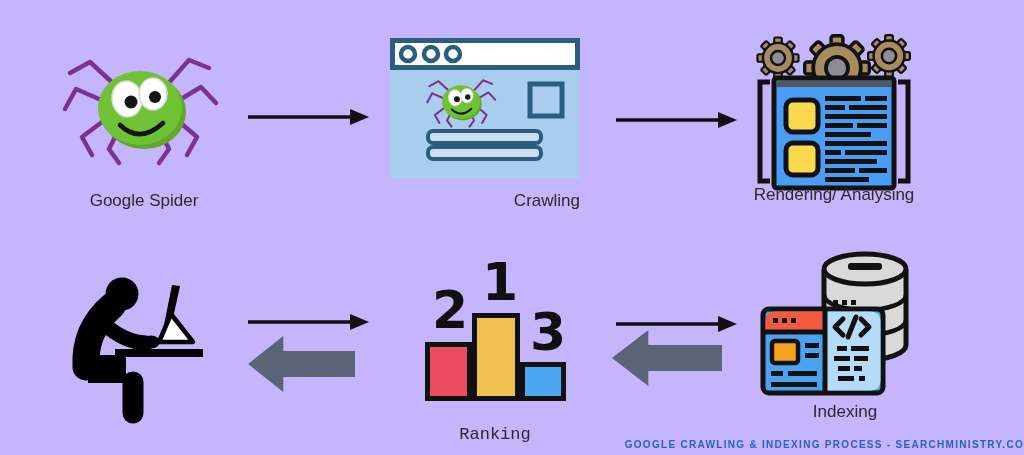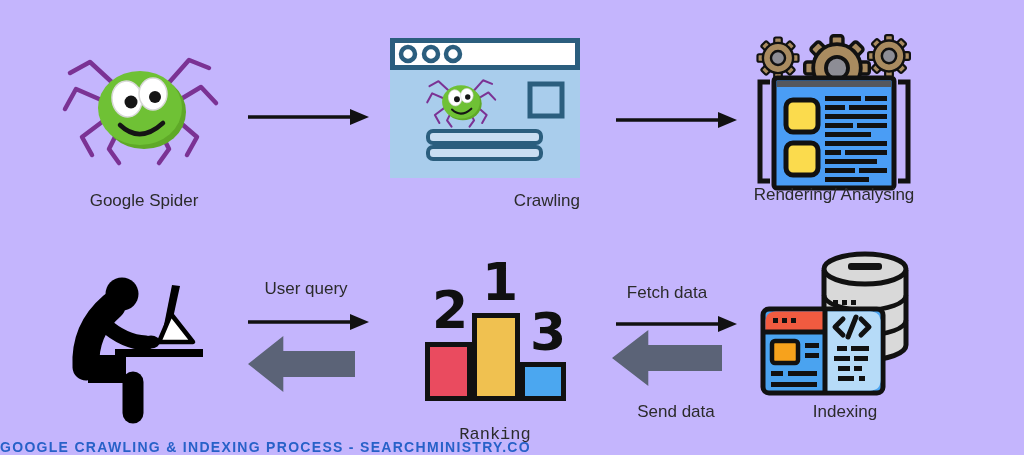--- a/index.html
+++ b/index.html
@@ -4,22 +4,22 @@
 <style>
   html,body{margin:0;padding:0;background:#fff;}
   .canvas{position:relative;width:1024px;height:455px;background:#c4b5fd;
           font-family:"Liberation Sans",sans-serif;overflow:hidden;}
   .abs{position:absolute;}
   .lbl{position:absolute;font-size:17px;color:#2b2b2b;text-align:center;white-space:nowrap;}
   .num{position:absolute;font-weight:700;font-size:52px;line-height:1;color:#101010;
        font-family:"DejaVu Sans",sans-serif;}
   .block-arrow{position:absolute;background:#5b6377;
        clip-path:polygon(0 50%,33% 0,33% 27%,100% 27%,100% 73%,33% 73%,33% 100%);}
-  .footer{position:absolute;left:0;top:439px;width:1024px;text-align:left;
-       font-size:14px;font-weight:bold;letter-spacing:1.3px;color:#2761c8;}
+  .footer{position:absolute;left:0;top:439px;width:1024px;text-align:right;
+       font-size:10px;font-weight:bold;letter-spacing:1.3px;color:#2761c8;}
 </style>
 </head>
 <body>
 
 <div class="canvas">
 
   <svg class="abs" style="left:60px;top:46px;" width="168" height="128" viewBox="0 0 168 128">
     <g id="spider-graphic">
       <g fill="none" stroke="#7b3294" stroke-width="4.5" stroke-linecap="round" stroke-linejoin="round">
         <path d="M56,40 L30,16 L10,27"></path>
@@ -116,44 +116,41 @@
     <path d="M50,34 Q22,58 24,95" fill="none" stroke="#000" stroke-width="27" stroke-linecap="round"></path>
     <path d="M26,97 L64,97" stroke="#000" stroke-width="28"></path>
     <path d="M71,110 L71,141" stroke="#000" stroke-width="21" stroke-linecap="round"></path>
     <rect x="53" y="77" width="88" height="8" fill="#000"></rect>
     <polygon points="110,13 118,14 108,60 101,58" fill="#000"></polygon>
     <polygon points="109,42 131,70 97,70" fill="#fff" stroke="#000" stroke-width="4.5" stroke-linejoin="round"></polygon>
     <path d="M42,52 Q62,70 84,71" fill="none" stroke="#000" stroke-width="15" stroke-linecap="round"></path>
     <ellipse cx="89" cy="70" rx="9" ry="6.5" fill="#000"></ellipse>
   </svg>
 
-  <div class="lbl" style="left:240px;top:279px;width:132px;">User query</div>
   <svg class="abs" style="left:245px;top:310px;" width="126" height="24" viewBox="0 0 126 24">
     <line x1="3" y1="12" x2="106" y2="12" stroke="#111" stroke-width="3.5"></line>
     <polygon points="105,4 124,12 105,20" fill="#111"></polygon>
   </svg>
   <div class="block-arrow" style="left:248px;top:336px;width:107px;height:56px;"></div>
 
   <div class="abs" style="left:420px;top:252px;width:150px;height:152px;">
     <div class="num" style="left:12px;top:32px;">2</div>
     <div class="num" style="left:62px;top:4px;">1</div>
     <div class="num" style="left:110px;top:54px;">3</div>
     <div class="abs" style="left:5px;top:90px;width:37px;height:49px;background:#ea4b5f;border:5px solid #111;"></div>
     <div class="abs" style="left:52px;top:61px;width:38px;height:78px;background:#f0c150;border:5px solid #111;"></div>
     <div class="abs" style="left:100px;top:110px;width:36px;height:29px;background:#4ba7f0;border:5px solid #111;"></div>
   </div>
   <div class="lbl" style="left:420px;top:425px;width:150px;font-family:Liberation Mono, monospace;">Ranking</div>
 
-  <div class="lbl" style="left:601px;top:283px;width:132px;">Fetch data</div>
   <svg class="abs" style="left:613px;top:312px;" width="126" height="24" viewBox="0 0 126 24">
     <line x1="3" y1="12" x2="106" y2="12" stroke="#111" stroke-width="3.5"></line>
     <polygon points="105,4 124,12 105,20" fill="#111"></polygon>
   </svg>
   <div class="block-arrow" style="left:612px;top:330px;width:110px;height:56px;"></div>
-  <div class="lbl" style="left:610px;top:402px;width:132px;">Send data</div>
 
   <svg class="abs" style="left:755px;top:248px;" width="155" height="150" viewBox="0 0 155 150">
     <g>
       <path d="M69,22 V97 A41,15 0 0 0 151,97 V22" fill="#d9d9d9" stroke="#111" stroke-width="5"></path>
       <path d="M69,47 A41,15 0 0 0 151,47" fill="none" stroke="#111" stroke-width="4.5"></path>
       <path d="M69,72 A41,15 0 0 0 151,72" fill="none" stroke="#111" stroke-width="4.5"></path>
       <ellipse cx="110" cy="21" rx="41" ry="15" fill="#d9d9d9" stroke="#111" stroke-width="5"></ellipse>
       <rect x="93" y="15" width="34" height="7" rx="3" fill="#111"></rect>
       <rect x="78" y="52" width="5" height="5" fill="#111"></rect>
       <rect x="87" y="52" width="5" height="5" fill="#111"></rect>

